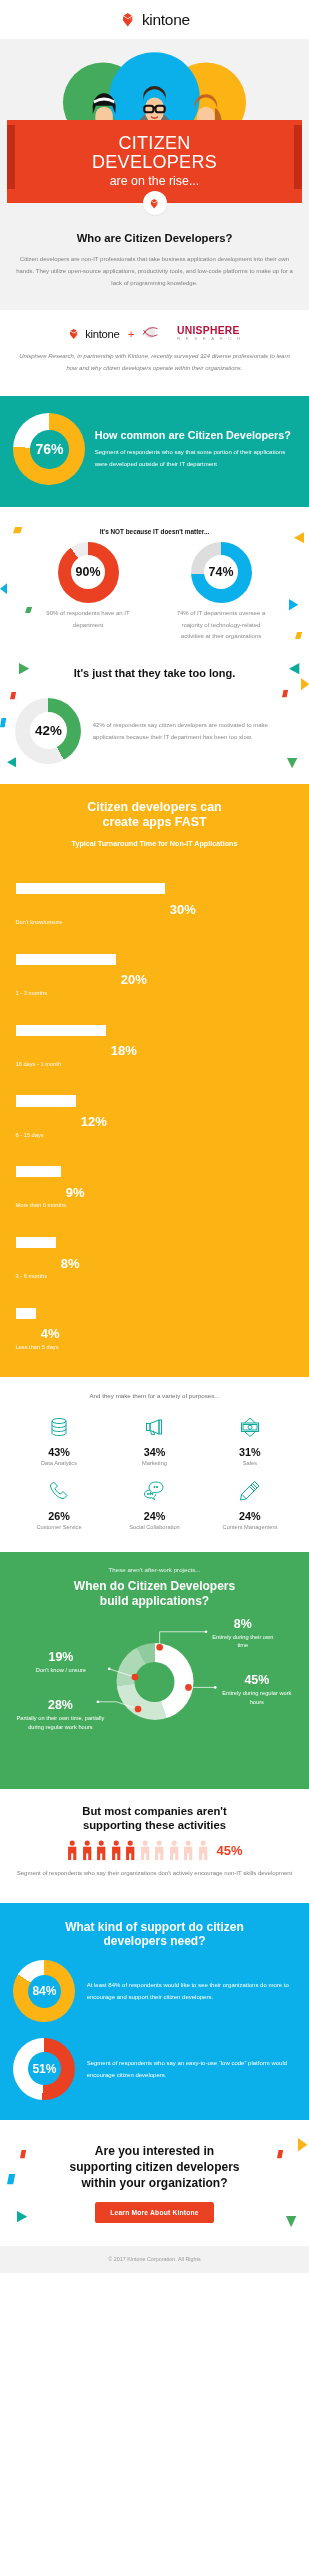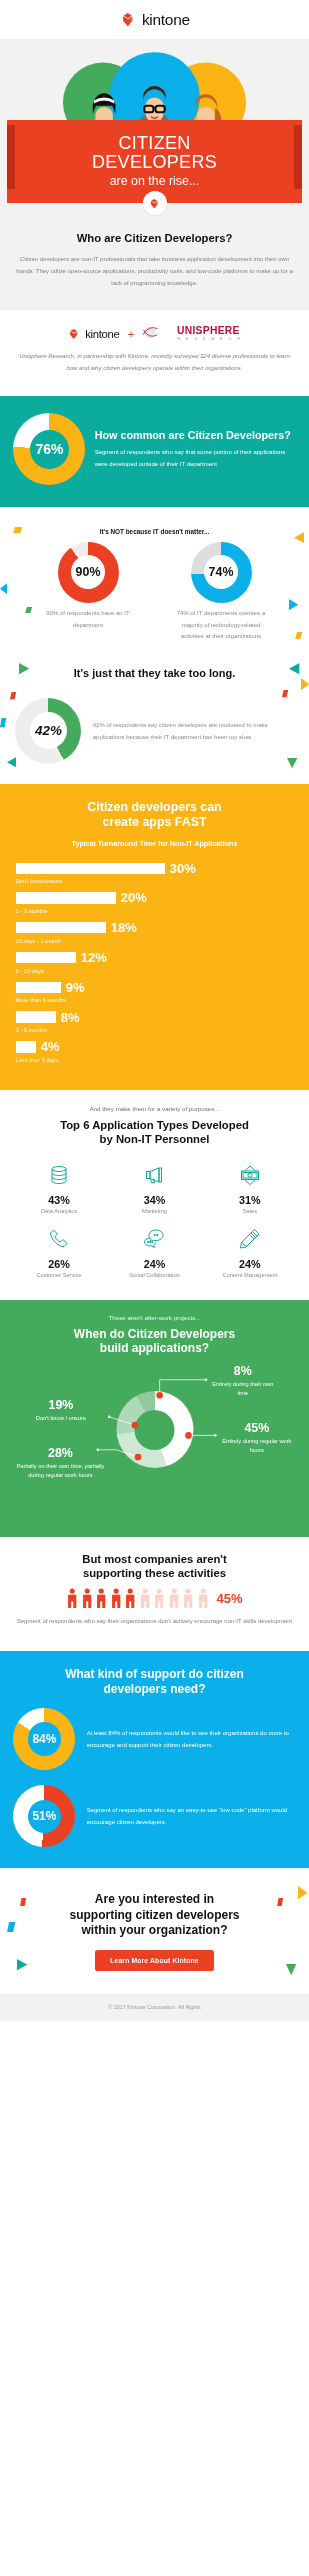--- a/index.html
+++ b/index.html
@@ -116,21 +116,21 @@
   .pair .col { width: 103px; text-align: center; }
   .pair .cap { font-size: 6px; line-height: 1.95; color: #8b8b8b; margin-top: 5.2px; }
 
   
   .confetti { position: absolute; }
 
   
   .bar-row { margin-bottom: 6.2px; }
   .bar-line { display: flex; align-items: center; gap: 5.2px; }
   .bar { height: 11.3px; background: #ffffff; }
-  .bar-pct { font-size: 13px; font-weight: 700; color: #fff; }
+  .bar-pct { font-size: 13px; font-weight: 700; color: #fff; margin-top: 41px; }
   .bar-lab { font-size: 5.7px; color: #fff; margin-top: 2.6px; opacity: .95; }
 
   
   .icon-grid { display: flex; flex-wrap: wrap; }
   .icon-cell { width: 33.333%; text-align: center; padding: 7.2px 3.1px 3.1px; }
   .icon-cell .glyph { height: 27px; display: flex; align-items: center; justify-content: center; }
   .icon-cell .pct { font-size: 10.8px; font-weight: 700; color: #111; margin-top: 5.2px; }
   .icon-cell .lab { font-size: 5.7px; color: #8b8b8b; margin-top: 2.1px; line-height: 1.35; }
 
   
@@ -356,21 +356,21 @@
       <svg width="9.3" height="10.3" viewBox="0 0 18 20">
           <polygon points="18,0 18,20 0,10" fill="#0bab9e"></polygon>
         </svg></span>
     <span class="confetti" style="right:11.3px;top:98px">
       <svg width="10.3" height="10.3" viewBox="0 0 20 20">
           <polygon points="0,0 20,0 10,20" fill="#44aa5c"></polygon>
         </svg></span>
 
     <div class="kicker" style="font-size:11px;margin-bottom:19px">It's just that they take too long.</div>
     <div class="split" style="gap:11.3px;padding:0 2.1px">
-      <div class="donut" style="width:66px;height:66px;background:conic-gradient(#44aa5c 0 42%, #ededed 42% 100%);font-style:italic;">
+      <div class="donut" style="width:66px;height:66px;background:conic-gradient(#44aa5c 0 42%, #ededed 42% 100%);">
         <div class="hole" style="inset:14.4px;background:#ffffff;font-size:13.4px;color:#111;">42%</div>
       </div>
       <div class="txt">
         <p style="font-size:6px;line-height:2.0;color:#8b8b8b">42% of respondents say citizen developers are motivated to make applications because their IT department has been too slow.</p>
       </div>
     </div>
   </div>
 
   <div class="section sec-amber" style="padding:15.5px 15.5px 20.6px">
     <h2 class="title on-color" style="font-size:12.4px;margin-bottom:9.3px">
@@ -426,24 +426,20 @@
             <div class="bar" style="width: 20px;"></div>
             <span class="bar-pct">4%</span>
           </div>
           <div class="bar-lab">Less than 5 days</div>
         </div>
       </div>
   </div>
 
   <div class="section sec-white" style="padding:15.5px 11.3px 17.5px">
     <div style="text-align:center;font-size:6.2px;color:#6f6f6f;margin-bottom:7.2px">And they make them for a variety of purposes...</div>
-    <h2 class="title" style="font-size:11.3px">
-      <span>Top 6 Application Types Developed</span><br>
-      <span>by Non-IT Personnel</span>
-    </h2>
     <div class="icon-grid" id="type-grid">
         <div class="icon-cell">
           <div class="glyph">
             <svg width="24" height="24" viewBox="0 0 48 48" fill="none" stroke="#0bab9e" stroke-width="2">
               <ellipse cx="24" cy="12" rx="14" ry="5"></ellipse>
               <path d="M10 12v24c0 2.8 6.3 5 14 5s14-2.2 14-5V12"></path>
               <path d="M10 20c0 2.8 6.3 5 14 5s14-2.2 14-5"></path>
               <path d="M10 28c0 2.8 6.3 5 14 5s14-2.2 14-5"></path>
             </svg>
           </div>

